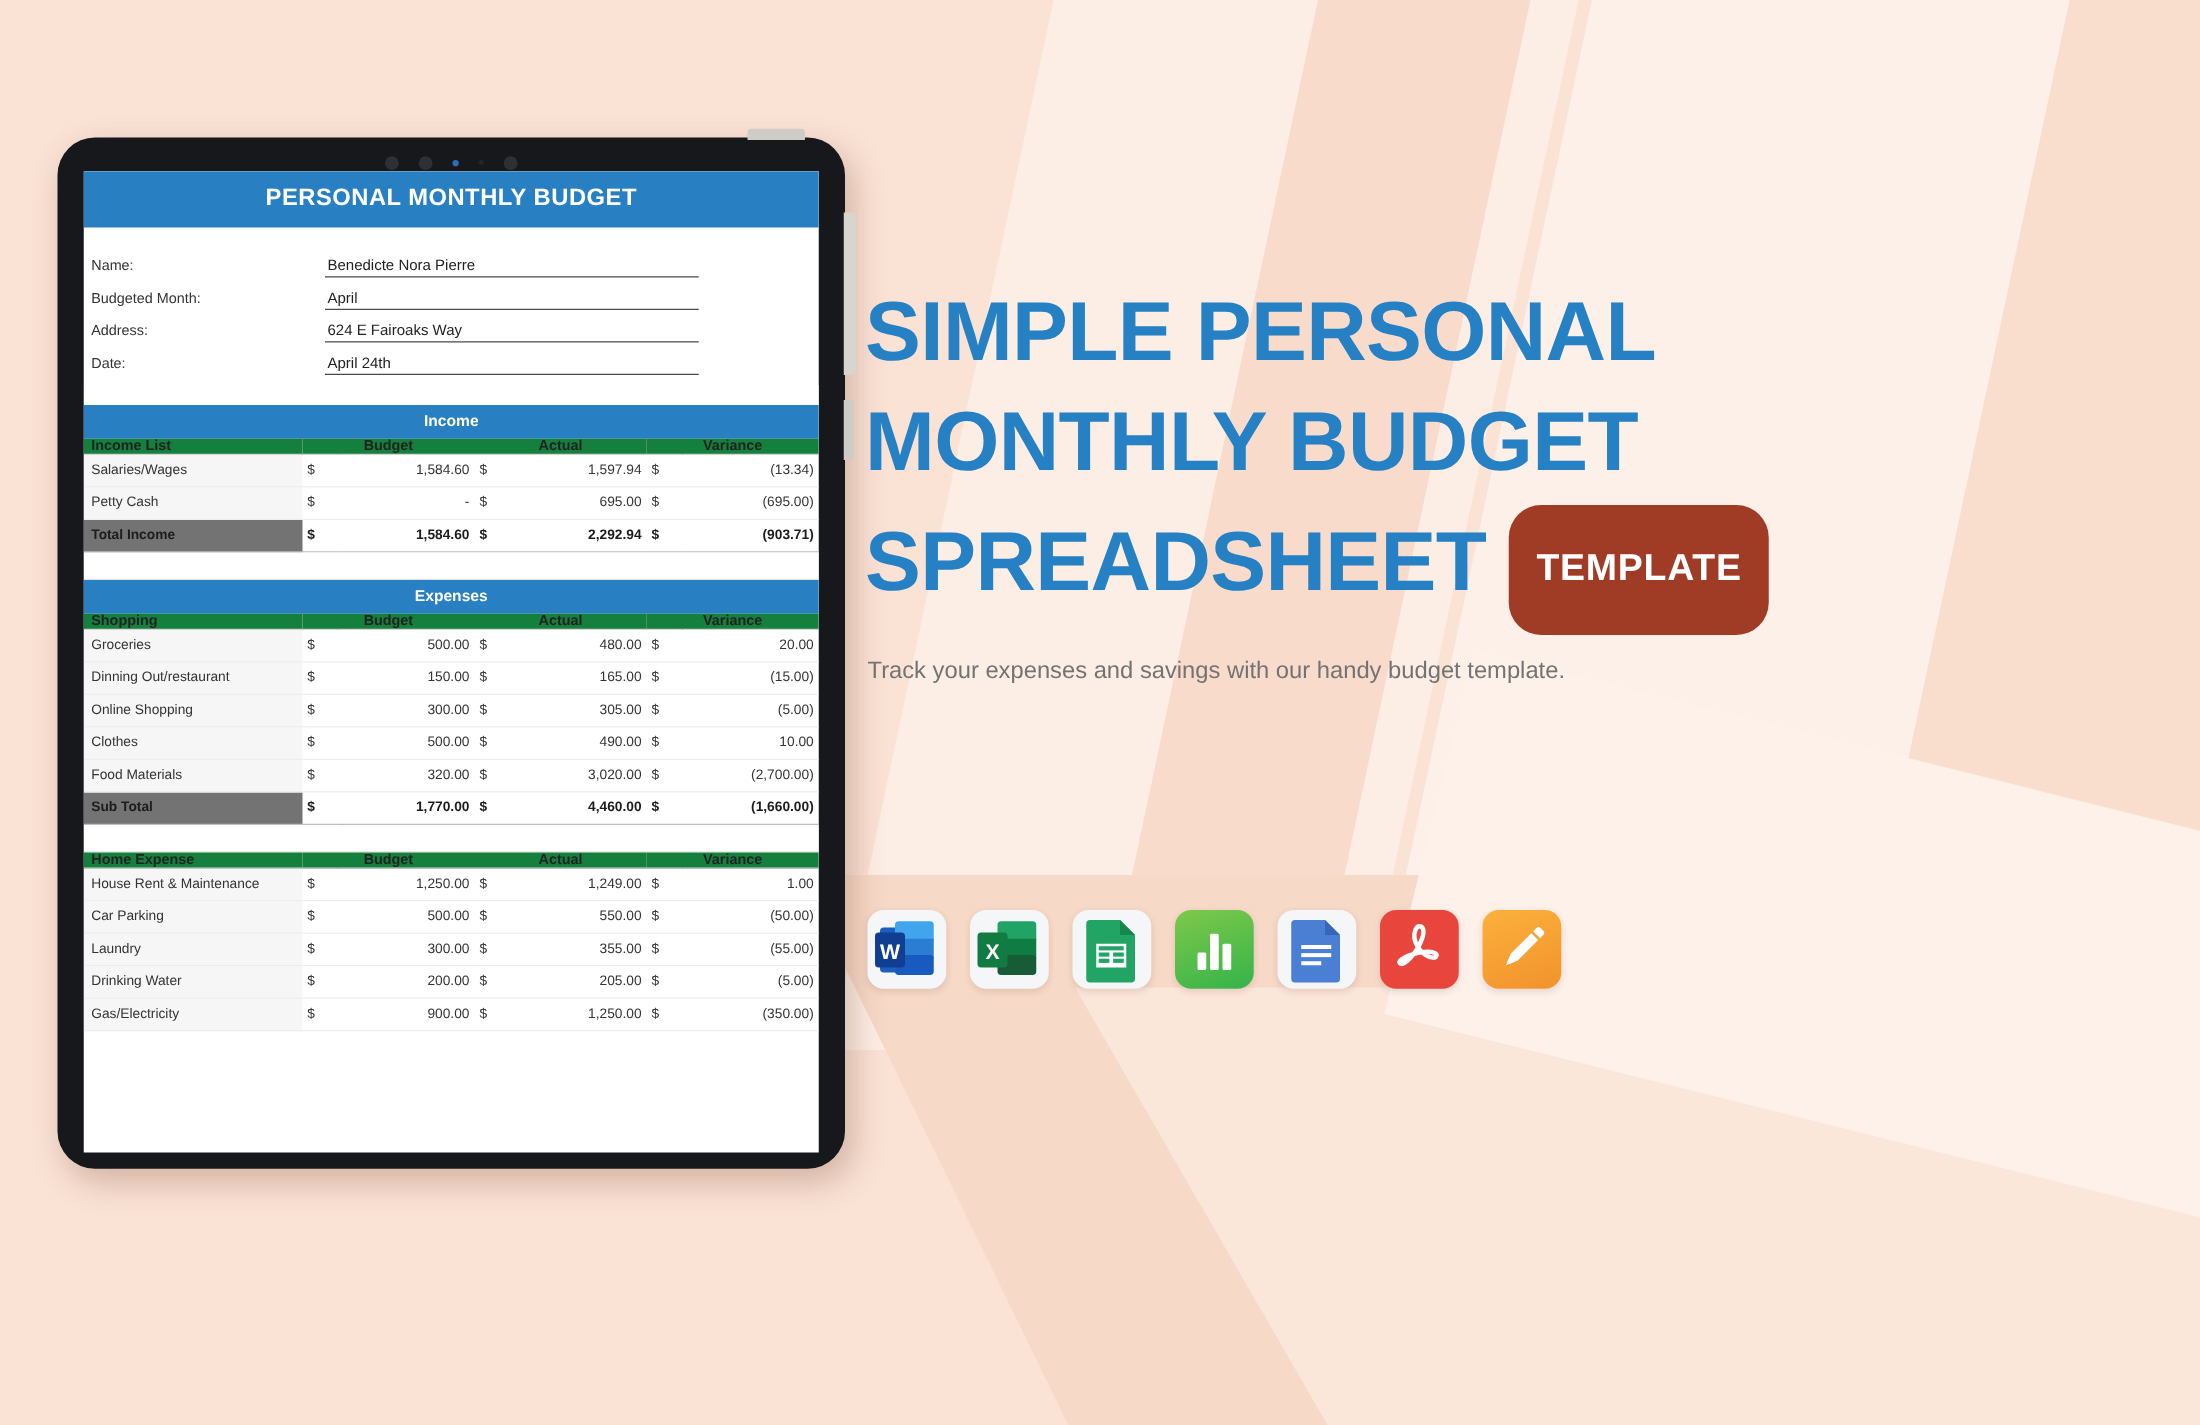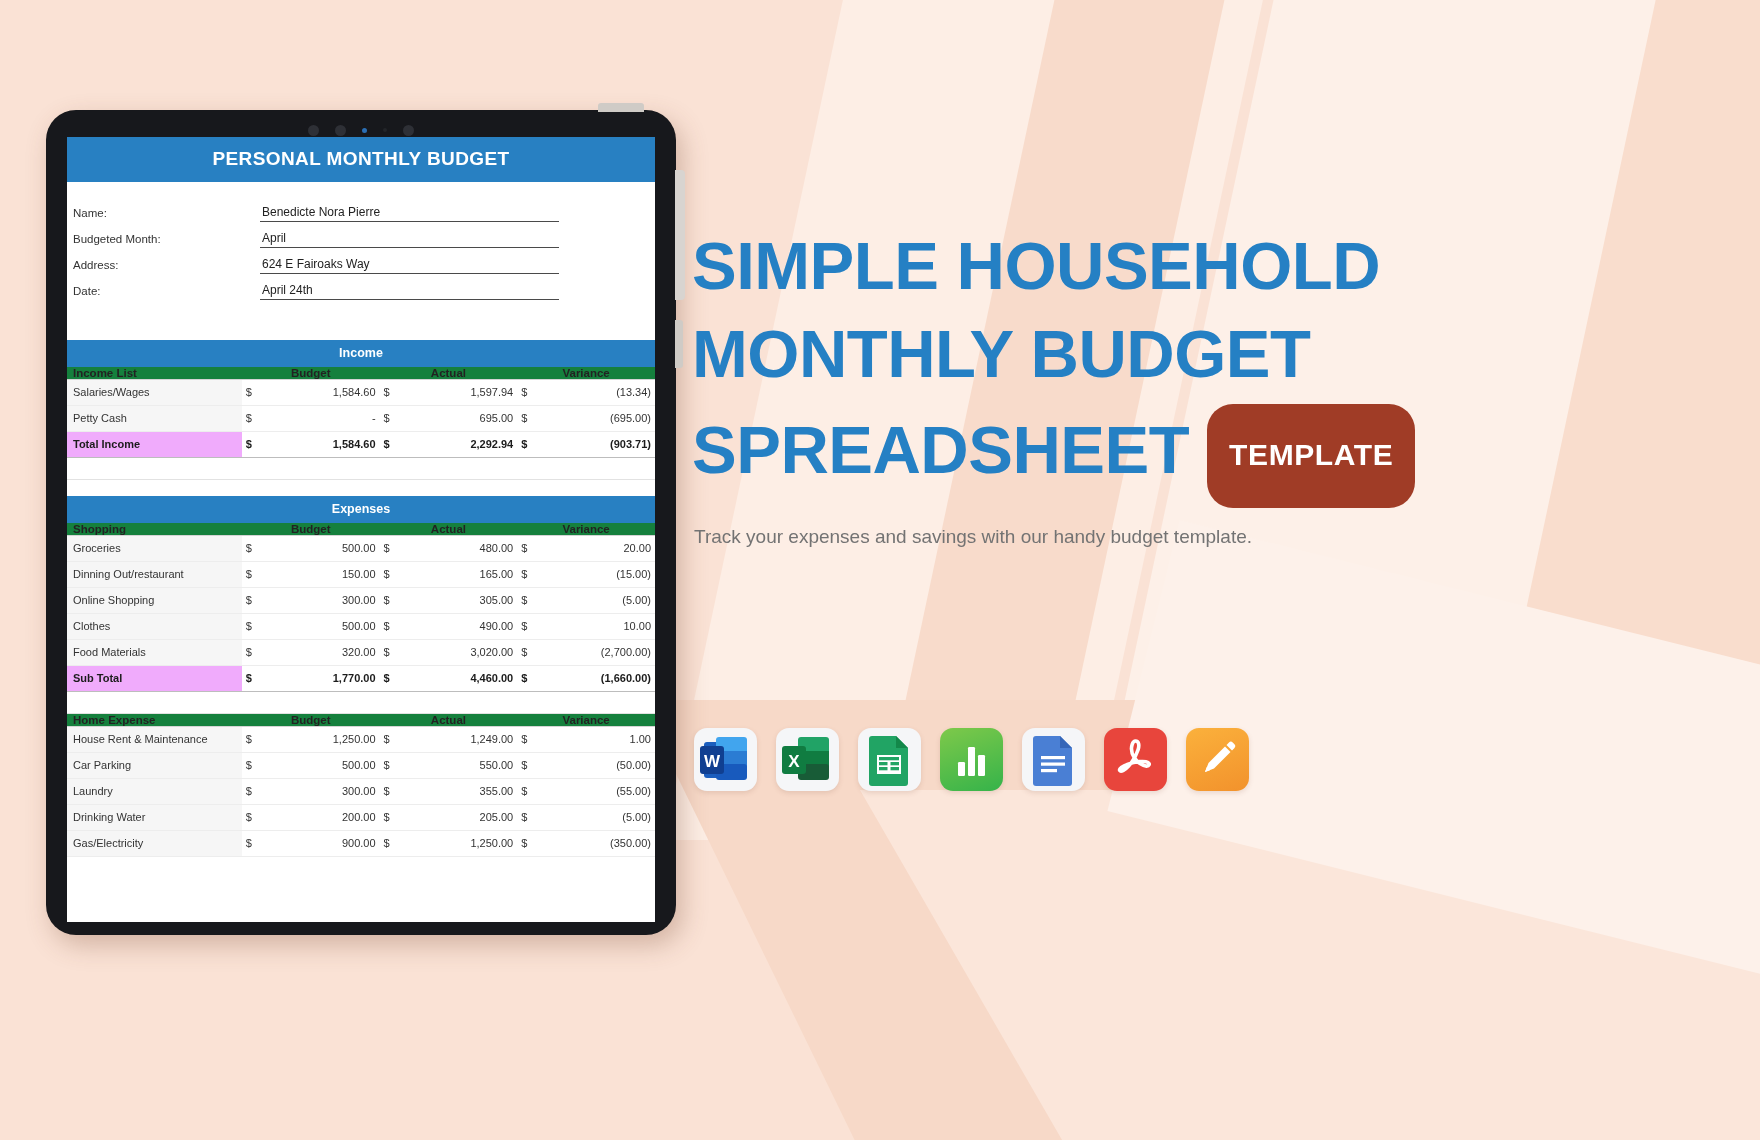--- a/index.html
+++ b/index.html
@@ -96,42 +96,41 @@
     flex: 1; margin-right: 96px;
     border-bottom: 1.2px solid #4a4a4a;
     font-size: 12px; color: #222; padding: 0 0 2px 2px;
   }
   .spacer { height: 16px; background: #fff; }
 
   .band {
     background: #2880c2; color: #fff;
     text-align: center; font-weight: bold; font-size: 12.5px;
     padding: 6px 0 7px;
-    margin-top: 16px;
   }
   table.grid { width: 100%; border-collapse: collapse; table-layout: fixed; }
   table.grid td { padding: 0; }
   .c-name  { width: 160px; }
   .c-cur   { width: 26px;  }
   .c-num   { width: 100px; }
   .hdr td {
     background: #15803d; font-weight: bold; font-size: 11.5px; color: #222;
     padding: 6px 0 7px; border-bottom: 1px solid #d4d4d4;
   }
   .hdr .h-name { padding-left: 6px; text-align: left; }
   .hdr .h-ctr  { text-align: center; }
   tr.r td {
     padding: 6px 0 7px; font-size: 11px; color: #333;
     border-bottom: 1px solid #ededed;
   }
   tr.r td.nm   { padding-left: 6px; background: #f6f6f6; }
   tr.r td.cur  { text-align: left; padding-left: 4px; }
   tr.r td.num  { text-align: right; padding-right: 4px; }
   tr.total td { font-weight: bold; color: #1c1c1c; border-bottom: 1px solid #bdbdbd; }
-  tr.total td.nm { background: #f0abfc; margin-left: 20px; }
+  tr.total td.nm { background: #737373; margin-left: 20px; }
   .gap-row { height: 22px; background:#fff; border-bottom:1px solid #e2e2e2; }
 
   
   #right { position: absolute; left: 690px; top: 0; width: 1070px; height: 1140px; z-index: 6; }
   .headline {
     position: absolute; left: 2px; top: 222px; width: 1000px;
     color: #2580c4; font-weight: bold; font-size: 67px;
     line-height: 88px; letter-spacing: -0.5px;
   }
   .hl-line { display: block; white-space: nowrap; }
@@ -411,21 +410,21 @@
           </table>
 
       </div>
     </div>
   </div>
 </div>
 
 <div id="right">
 
   <div class="headline">
-    <span class="hl-line">SIMPLE HOUSEHOLD</span>
+    <span class="hl-line">SIMPLE PERSONAL</span>
     <span class="hl-line">MONTHLY BUDGET</span>
     <span class="hl-line hl-3">
       <span>SPREADSHEET</span>
       <span class="badge">TEMPLATE</span>
     </span>
   </div>
 
   <div class="subtext">Track your expenses and savings with our handy budget template.</div>
 
   <div class="icon-row">

